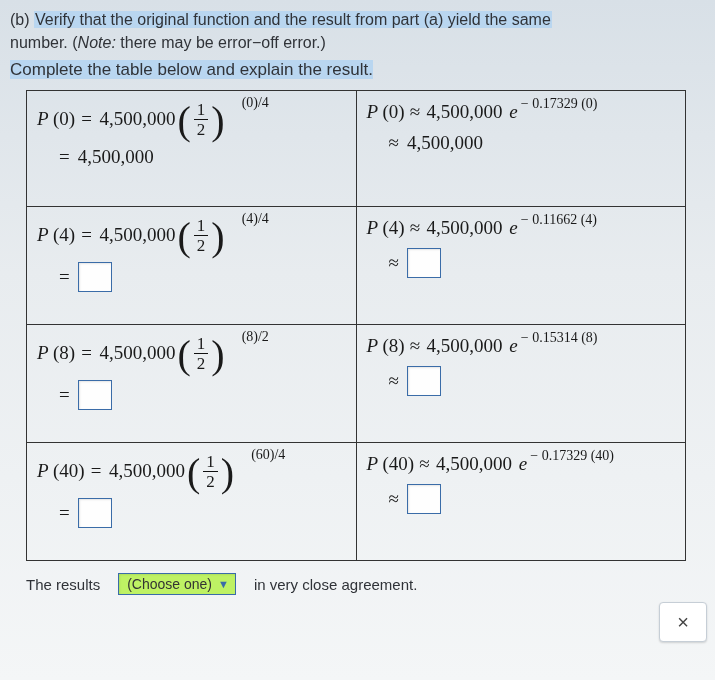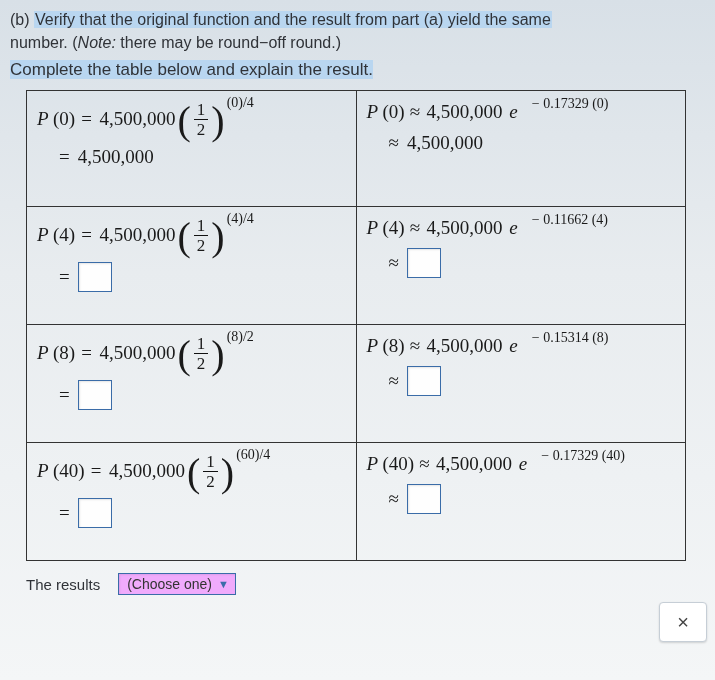--- a/index.html
+++ b/index.html
@@ -80,28 +80,28 @@
     font-size: 40px;
     line-height: 0;
     position: relative;
     top: 1px;
     font-family: "Times New Roman", serif;
   }
   .sup {
     font-size: 14px;
     position: relative;
     top: -16px;
-    left: 0;
+    left: 15px;
     font-style: normal;
   }
   .supE {
     font-size: 14px;
     position: relative;
     top: -8px;
-    left: 12px;
+    left: 1px;
     font-style: normal;
   }
   .ansline {
     font-family: "Times New Roman", serif;
     font-size: 19px;
     font-style: normal;
     margin: 8px 0 2px 22px;
     display: flex;
     align-items: center;
     gap: 8px;
@@ -121,21 +121,21 @@
     margin: 12px 0 0 16px;
     display: flex;
     align-items: center;
     gap: 18px;
   }
   .dropdown {
     display: inline-flex;
     align-items: center;
     gap: 6px;
     border: 1.5px solid #3a6ca8;
-    background: #f0abfc;
+    background: #bef264;
     padding: 2px 6px 2px 8px;
     font-family: Verdana, Geneva, sans-serif;
     font-size: 14px;
     color: #333;
     box-shadow: inset 1px 1px 2px rgba(0,0,0,0.08);
   }
   .dropdown .caret {
     font-size: 11px;
     color: #3a6ca8;
   }
@@ -160,21 +160,21 @@
   .rowN td { height: 118px; }
 </style>
 </head>
 <body>
 
 <div class="page">
 
   <div class="prompt">
     <span class="part-label">(b)</span>
     <span class="hl">Verify that the original function and the result from part (a) yield the same</span><br>
-    <span>number. (</span><i>Note:</i><span> there may be round−off round.)</span>
+    <span>number. (</span><i>Note:</i><span> there may be error−off error.)</span>
   </div>
 
   <div class="complete-line">
     <span class="hl">Complete the table below and explain the result.</span>
   </div>
 
   <table class="work">
 
     <tbody>
         <tr class="row0">
@@ -306,19 +306,20 @@
     </tr>
   </tbody>
     </table>
 
   <div class="bottomline">
     <span>The results</span>
     <span class="dropdown">
       <span>(Choose one)</span>
       <span class="caret">▼</span>
     </span>
+    <span>in very close agreement.</span>
   </div>
 
   <div class="closebtn">
     <span>×</span>
   </div>
 
 </div>
 
 </body></html>

